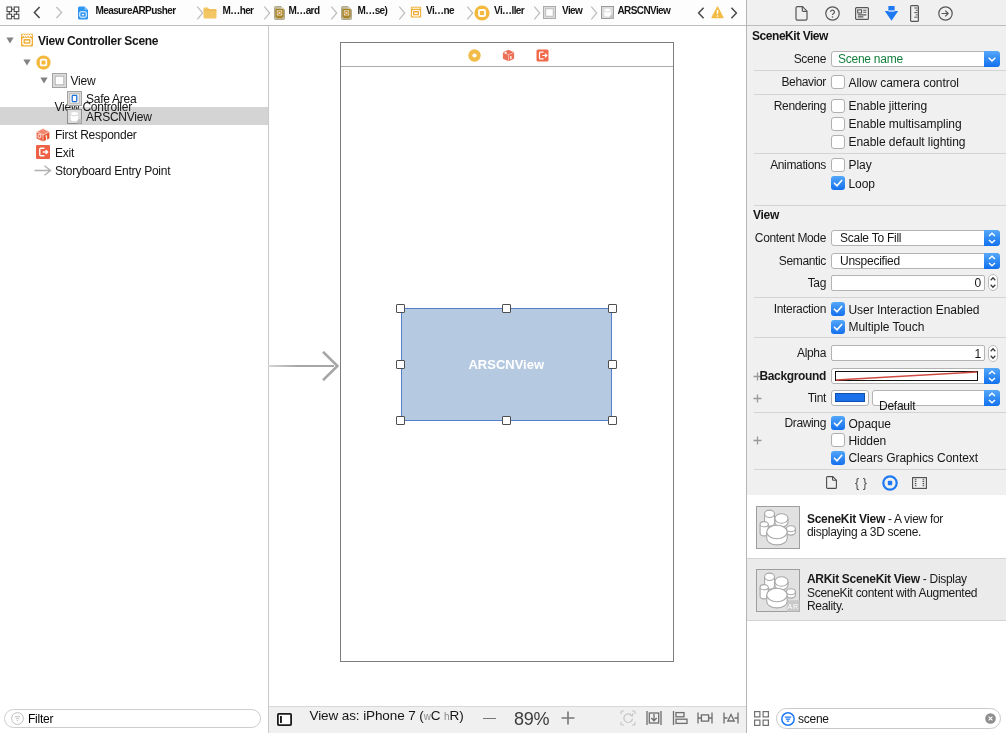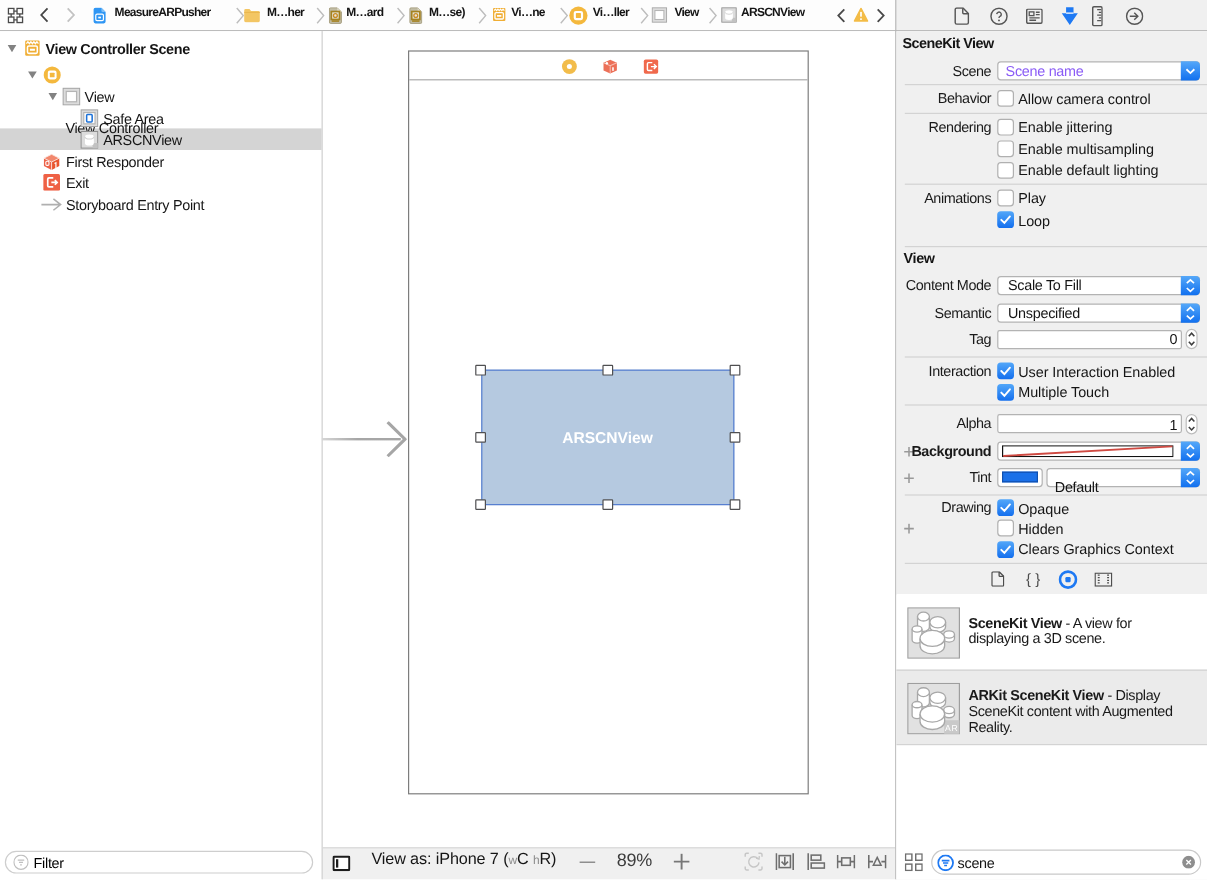--- a/index.html
+++ b/index.html
@@ -256,21 +256,21 @@
 <div class="abs" style="left:501.75px;top:416.0px;width:9px;height:9px;background:#fff;border:1.3px solid #4f4f51;border-radius:1px;"></div>
 <div class="abs" style="left:607.5px;top:303.5px;width:9px;height:9px;background:#fff;border:1.3px solid #4f4f51;border-radius:1px;"></div>
 <div class="abs" style="left:607.5px;top:359.75px;width:9px;height:9px;background:#fff;border:1.3px solid #4f4f51;border-radius:1px;"></div>
 <div class="abs" style="left:607.5px;top:416.0px;width:9px;height:9px;background:#fff;border:1.3px solid #4f4f51;border-radius:1px;"></div>
 <svg style="left:277px;top:712.5px;" width="15" height="13" viewBox="0 0 15 13">
 <rect x="0.9" y="0.9" width="13.2" height="11.2" rx="0.8" fill="#fff" stroke="#1c1c1c" stroke-width="1.8"></rect>
 <rect x="3" y="3" width="1.9" height="7" fill="#1c1c1c"></rect>
 </svg>
 <div class="t" style="left:309.5px;top:708px;font-size:13.5px;letter-spacing:-0.1px;">View as: iPhone 7 (<span style="font-size:10px;color:#8b8b8b;">w</span>C <span style="font-size:10px;color:#8b8b8b;">h</span>R)</div>
 <div class="abs" style="left:483px;top:717.5px;width:13px;height:1.6px;background:#777;"></div>
-<div class="t" style="left:514px;top:708.5px;color:#3c3c3c;font-size:15px;">89%</div>
+<div class="t" style="left:514px;top:708.5px;color:#3c3c3c;font-size:18px;">89%</div>
 <svg style="left:561px;top:711px;" width="14" height="14" viewBox="0 0 14 14">
     <path d="M7 0.5 V13.5 M0.5 7 H13.5" stroke="#777" stroke-width="1.6"></path>
   </svg>
 <svg style="left:620px;top:710px;" width="16" height="16" viewBox="0 0 16 16">
 <g stroke="#c6c6c6" fill="none" stroke-width="1.2">
 <path d="M1 4 V2.2 A1.2 1.2 0 0 1 2.2 1 H4 M12 1 h1.8 A1.2 1.2 0 0 1 15 2.2 V4 M15 12 v1.8 a1.2 1.2 0 0 1-1.2 1.2 H12 M4 15 H2.2 A1.2 1.2 0 0 1 1 13.8 V12"></path>
 <path d="M11.3 5.2 a4.3 4.3 0 1 0 1.2 3.4"></path>
       <path d="M12.8 3.4 l-0.3 2.6 -2.5-0.8" stroke-width="1.1"></path>
 </g>
   </svg>
@@ -296,21 +296,21 @@
   </svg>
 <svg style="left:723px;top:710px;" width="16" height="16" viewBox="0 0 16 16">
 <g stroke="#6e6e6e" fill="none" stroke-width="1.3">
 <path d="M1 2.5 V13.5 M15 2.5 V13.5 M1 8 h3.5 M11.5 8 h3.5"></path>
       <path d="M8 4.5 L11.2 11 H4.8 z"></path>
 </g>
   </svg>
 <div class="t" style="left:752px;top:28.5px;font-weight:bold;letter-spacing:-0.45px;">SceneKit View</div>
 <div class="ilab" style="left:746px;top:51.5px;">Scene</div>
 <div class="fld" style="left:831px;top:50.5px;width:169px;height:16px;border-radius:3px;"></div>
-<div class="t" style="left:838px;top:52px;color:#8b5cf6;">Scene name</div>
+<div class="t" style="left:838px;top:52px;color:#15803d;">Scene name</div>
 <div class="abs" style="left:984px;top:50.5px;width:16px;height:16px;background:linear-gradient(#55a8f9,#1170ef);border-radius:0 3.5px 3.5px 0;"></div>
 <svg style="left:984px;top:50.5px;" width="16" height="16" viewBox="0 0 16 16">
     <path d="M4.7 6.7 L8 9.9 L11.3 6.7" fill="none" stroke="#fff" stroke-width="1.5"></path>
   </svg>
 <div class="sep" style="left:754px;top:70px;width:252px;"></div>
 <div class="ilab" style="left:746px;top:75px;">Behavior</div>
 <div class="cb" style="left:831px;top:75px;"></div>
 <div class="t" style="left:848.5px;top:75.5px;letter-spacing:-0.05px;">Allow camera control</div>
 <div class="sep" style="left:754px;top:93.5px;width:252px;"></div>
 <div class="ilab" style="left:746px;top:98.5px;">Rendering</div>

